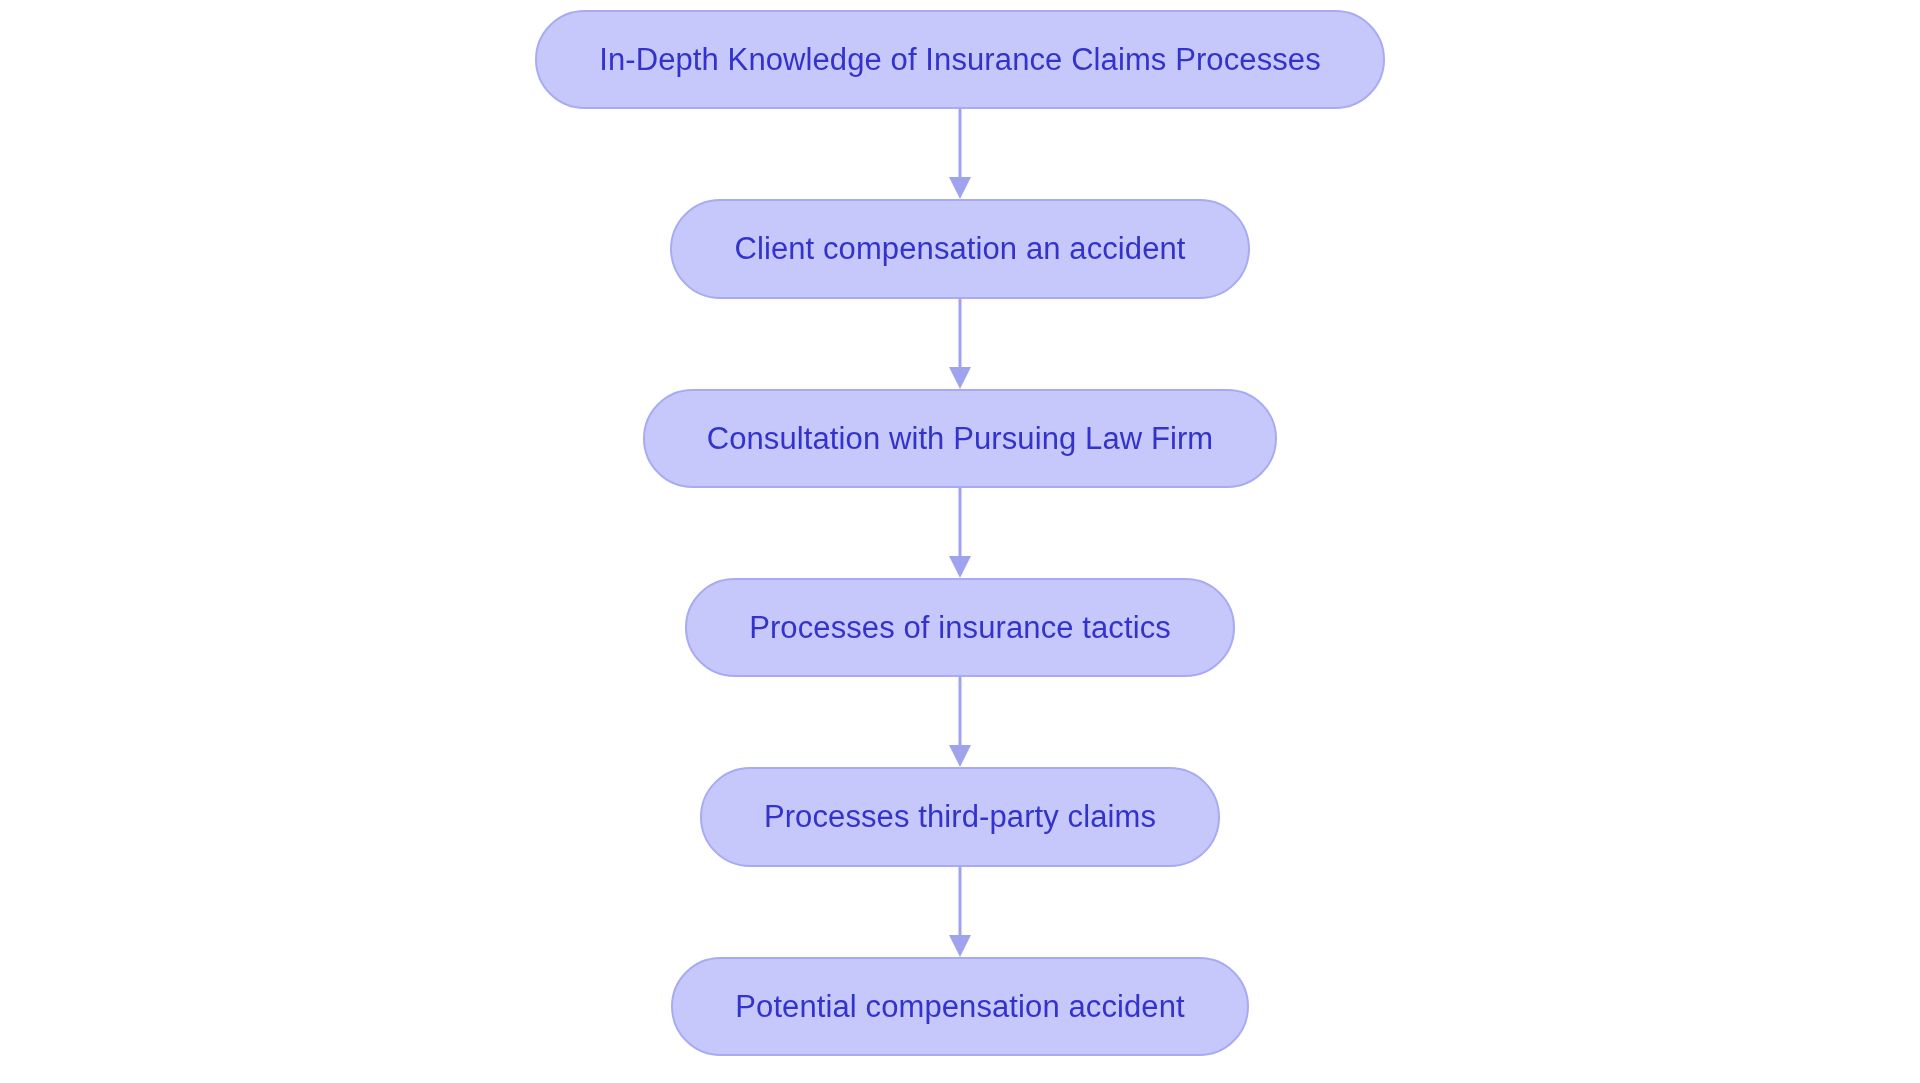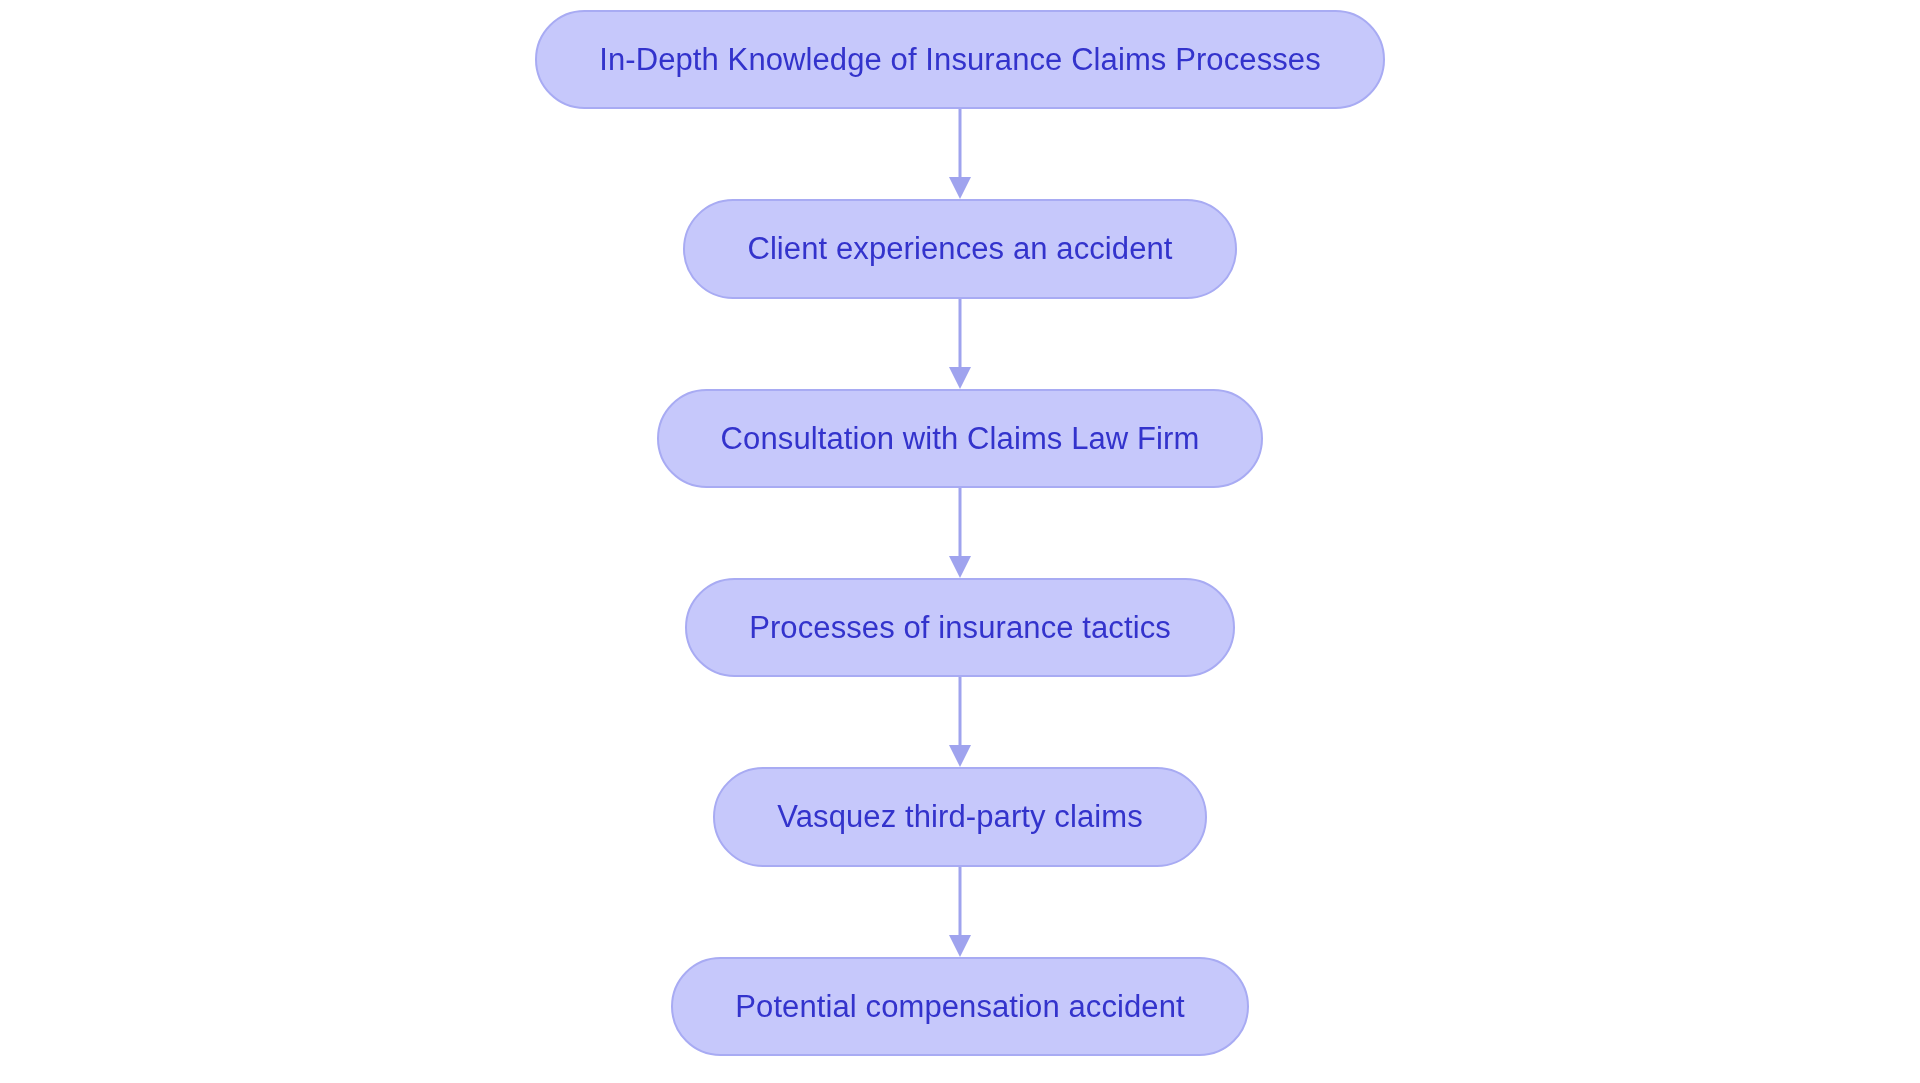--- a/index.html
+++ b/index.html
@@ -77,48 +77,48 @@
   <div class="node">
     <span>In-Depth Knowledge of Insurance Claims Processes</span>
   </div>
 
   <div class="connector">
     <div class="stem"></div>
     <div class="head"></div>
   </div>
 
   <div class="node">
-    <span>Client experiences an accident</span>
+    <span>Client compensation an accident</span>
   </div>
 
   <div class="connector">
     <div class="stem"></div>
     <div class="head"></div>
   </div>
 
   <div class="node">
-    <span>Consultation with Claims Law Firm</span>
+    <span>Consultation with Pursuing Law Firm</span>
   </div>
 
   <div class="connector">
     <div class="stem"></div>
     <div class="head"></div>
   </div>
 
   <div class="node">
     <span>Processes of insurance tactics</span>
   </div>
 
   <div class="connector">
     <div class="stem"></div>
     <div class="head"></div>
   </div>
 
   <div class="node">
-    <span>Vasquez third-party claims</span>
+    <span>Processes third-party claims</span>
   </div>
 
   <div class="connector">
     <div class="stem"></div>
     <div class="head"></div>
   </div>
 
   <div class="node">
     <span>Potential compensation accident</span>
   </div>

